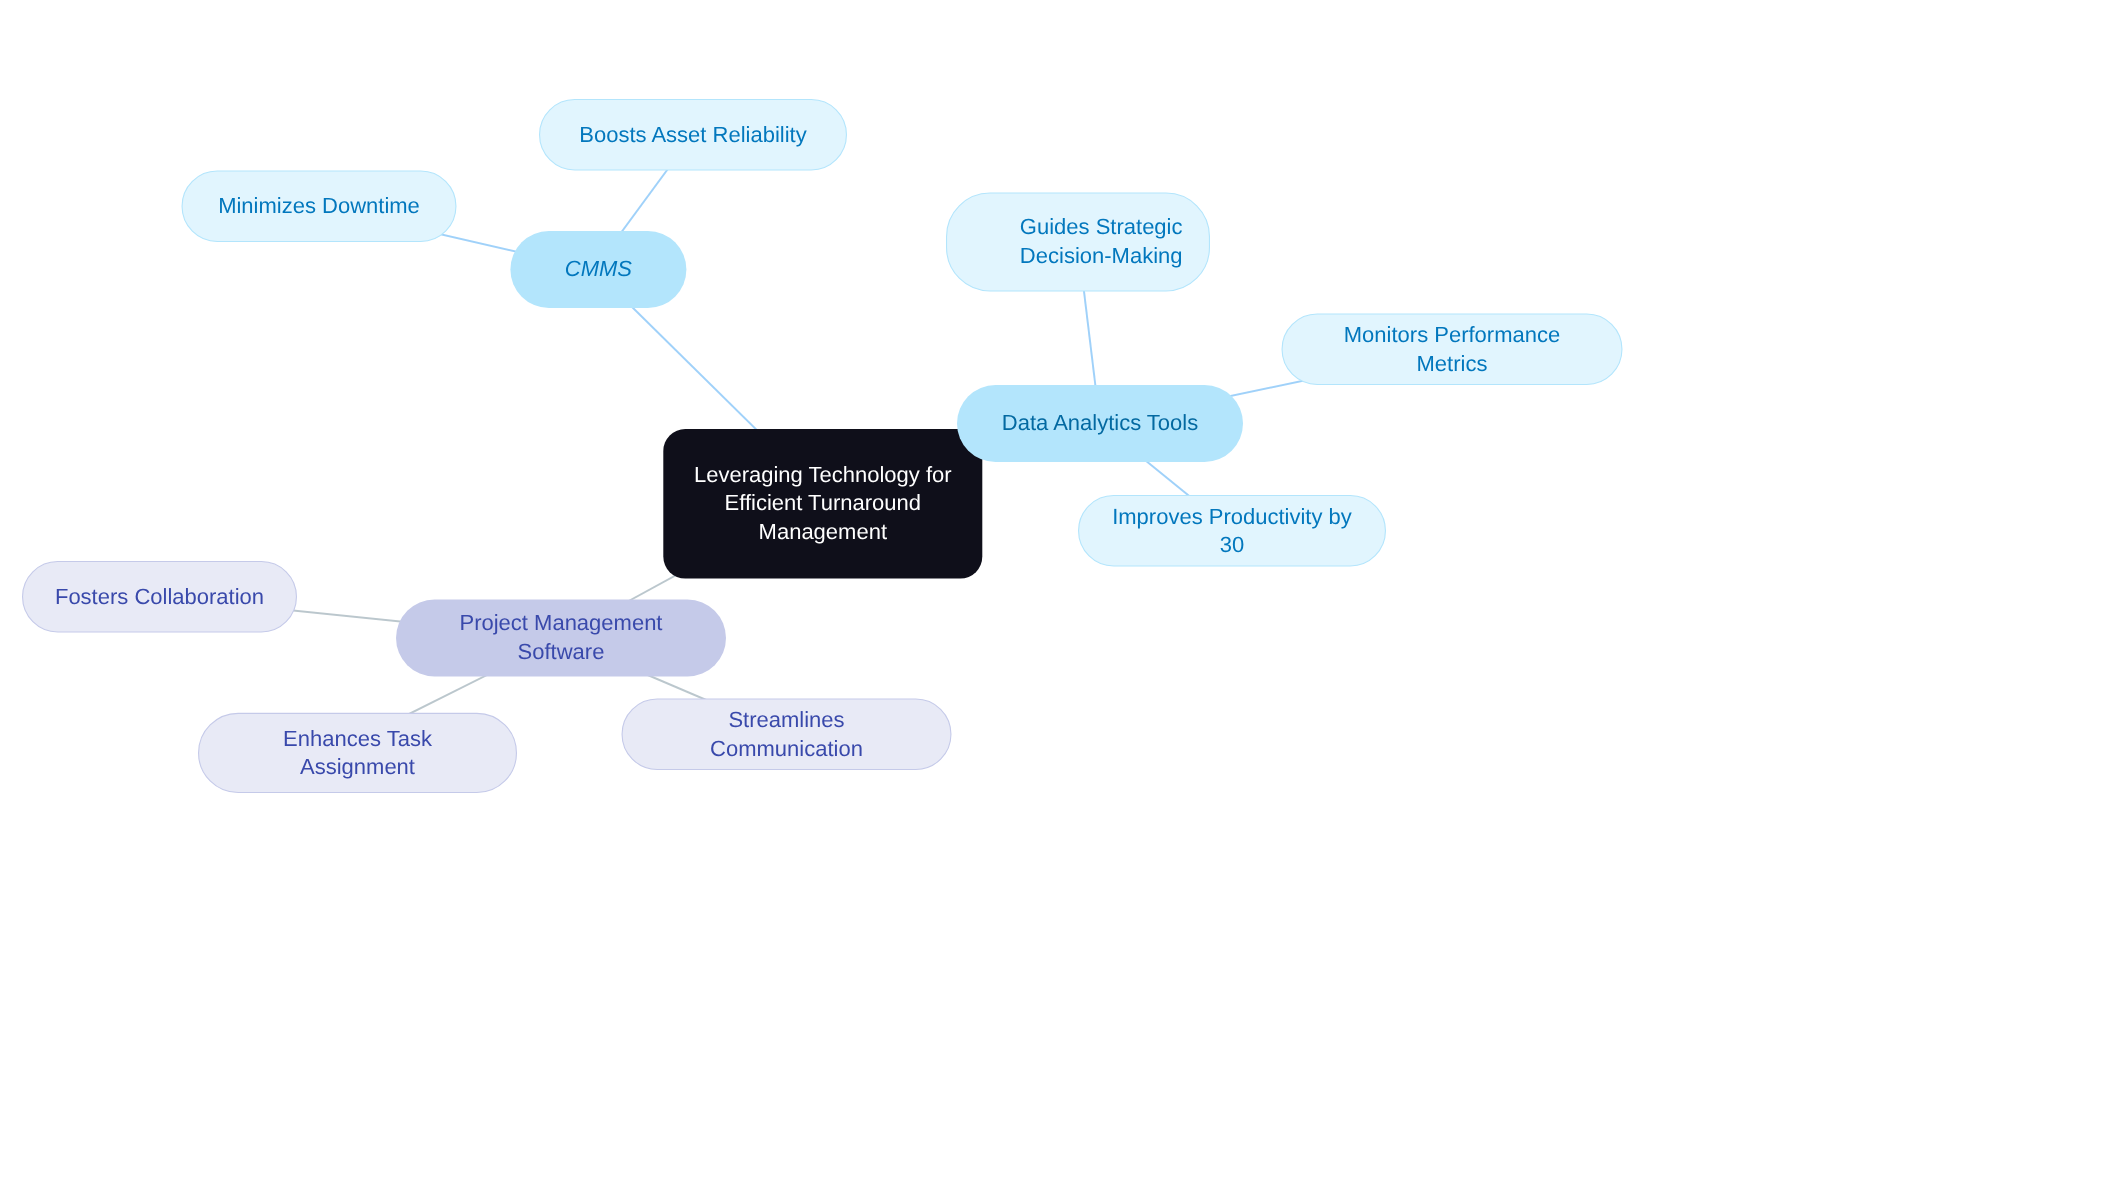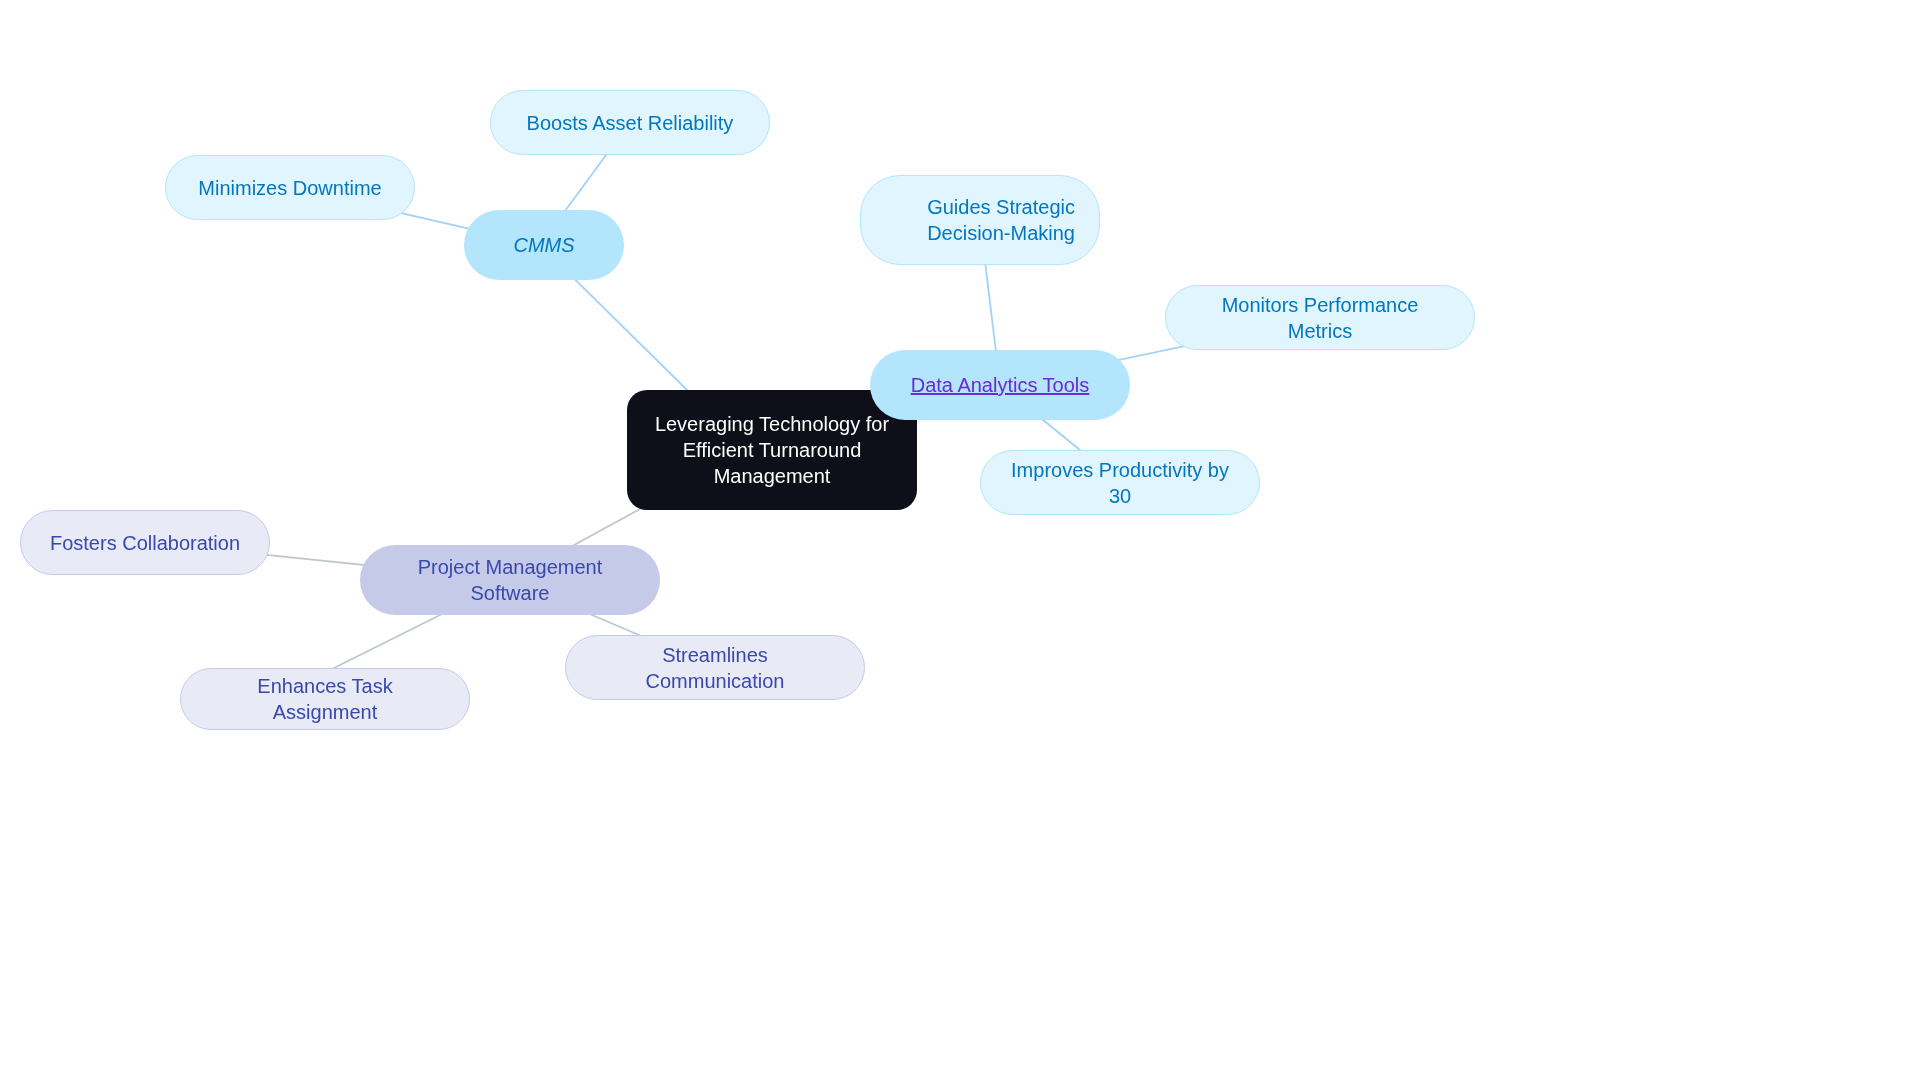--- a/index.html
+++ b/index.html
@@ -50,24 +50,23 @@
     }
     
     .node-blue-leaf {
       background: #e1f5fe;
       color: #0277bd;
       border: 1.5px solid #b3e5fc;
     }
     
     .node-data {
       background: #b3e5fc;
-      color: #6d28d9;
+      color: #0369a1;
       font-size: 26px;
       font-weight: 500;
-      text-decoration: underline;
     }
     
     .node-project {
       background: #c5cae9;
       color: #3949ab;
       font-size: 26px;
       font-weight: 500;
     }
     
     .node-purple-leaf {
@@ -86,21 +85,21 @@
     <line x1="748" y1="450" x2="1000" y2="385" stroke="#90caf9" stroke-width="1.8" opacity="0.85"></line>
     <line x1="1000" y1="385" x2="980" y2="220" stroke="#90caf9" stroke-width="1.8" opacity="0.85"></line>
     <line x1="1000" y1="385" x2="1320" y2="317.5" stroke="#90caf9" stroke-width="1.8" opacity="0.85"></line>
     <line x1="1000" y1="385" x2="1120" y2="482.5" stroke="#90caf9" stroke-width="1.8" opacity="0.85"></line>
     <line x1="748" y1="450" x2="510" y2="580" stroke="#b0bec5" stroke-width="1.8" opacity="0.85"></line>
     <line x1="510" y1="580" x2="145" y2="542.5" stroke="#b0bec5" stroke-width="1.8" opacity="0.85"></line>
     <line x1="510" y1="580" x2="325" y2="672.5" stroke="#b0bec5" stroke-width="1.8" opacity="0.85"></line>
     <line x1="510" y1="580" x2="715" y2="667.5" stroke="#b0bec5" stroke-width="1.8" opacity="0.85"></line>
   </svg>
 
-<div class="node node-central" style="left:627px; top:390px; width:290px; height:120px;">
+<div class="node node-central" style="left:603px; top:390px; width:290px; height:136px;">
   <span class="node-label">Leveraging Technology for Efficient Turnaround Management</span>
 </div>
 
 <div class="node node-cmms" style="left:464px; top:210px; width:160px; height:70px;font-style:italic;">
   <span class="node-label">CMMS</span>
 </div>
 
 <div class="node node-blue-leaf" style="left:490px; top:90px; width:280px; height:65px;">
   <span class="node-label">Boosts Asset Reliability</span>
 </div>
@@ -126,19 +125,19 @@
 </div>
 
 <div class="node node-project" style="left:360px; top:545px; width:300px; height:70px;">
   <span class="node-label">Project Management Software</span>
 </div>
 
 <div class="node node-purple-leaf" style="left:20px; top:510px; width:250px; height:65px;">
   <span class="node-label">Fosters Collaboration</span>
 </div>
 
-<div class="node node-purple-leaf" style="left:180px; top:668px; width:290px; height:62px;">
+<div class="node node-purple-leaf" style="left:180px; top:648px; width:290px; height:73px;">
   <span class="node-label">Enhances Task Assignment</span>
 </div>
 
 <div class="node node-purple-leaf" style="left:565px; top:635px; width:300px; height:65px;">
   <span class="node-label">Streamlines Communication</span>
 </div>
 
 </body></html>

